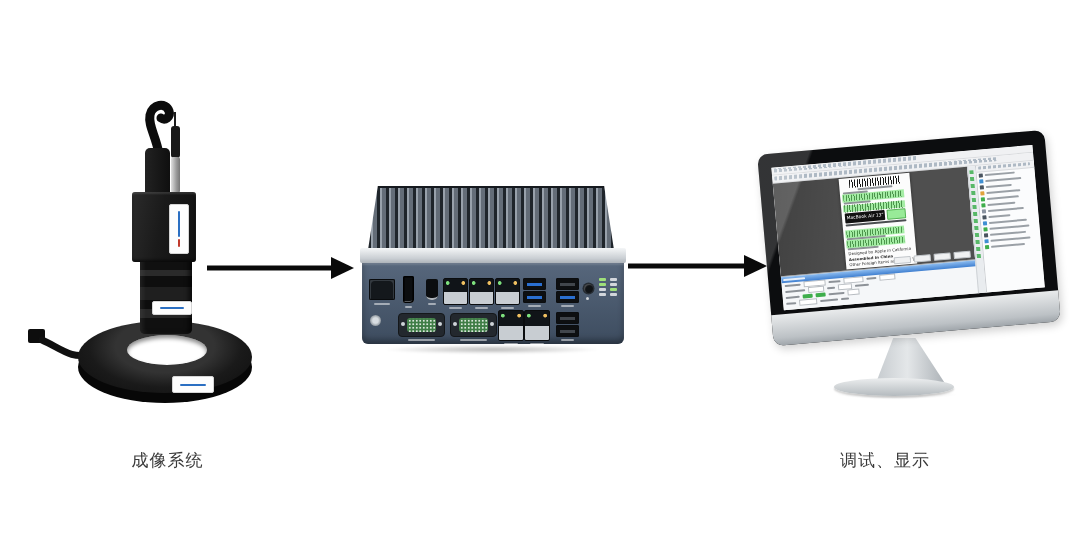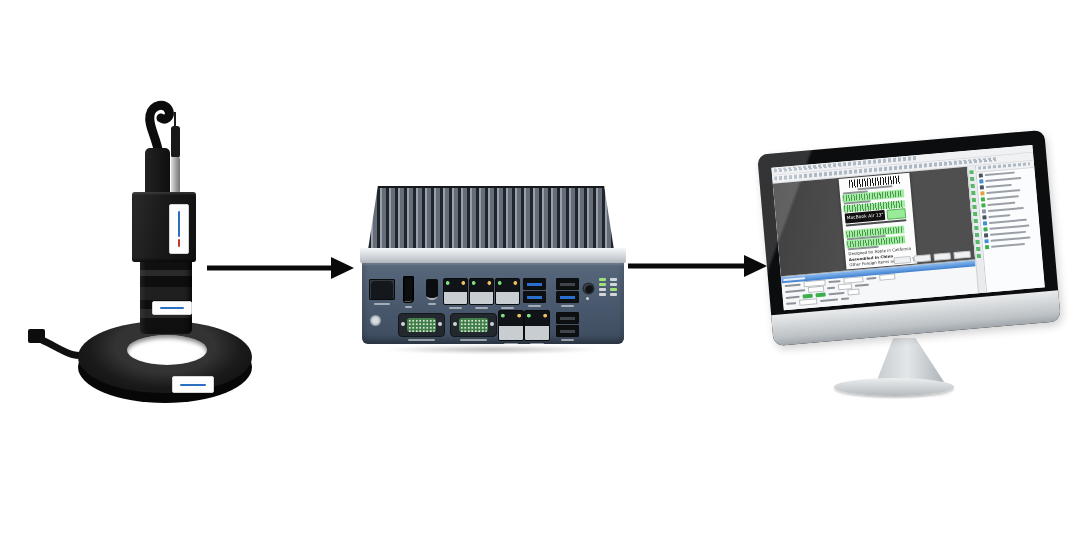--- a/index.html
+++ b/index.html
@@ -364,14 +364,16 @@
     <g fill="#0a0a0a" stroke="#0a0a0a">
       <line x1="207" y1="268" x2="333" y2="268" stroke-width="5"></line>
       <polygon points="331,257 354,268 331,279" stroke="none"></polygon>
     </g>
     <g fill="#0a0a0a" stroke="#0a0a0a">
       <line x1="628" y1="266" x2="746" y2="266" stroke-width="5"></line>
       <polygon points="744,255 767,266 744,277" stroke="none"></polygon>
     </g>
   </svg>
 
+  <div class="stage-label" style="left:105px;width:125px;">成像系统</div>
+  <div class="stage-label" style="left:820px;width:130px;">调试、显示</div>
 
 </div>
 
 </body></html>

